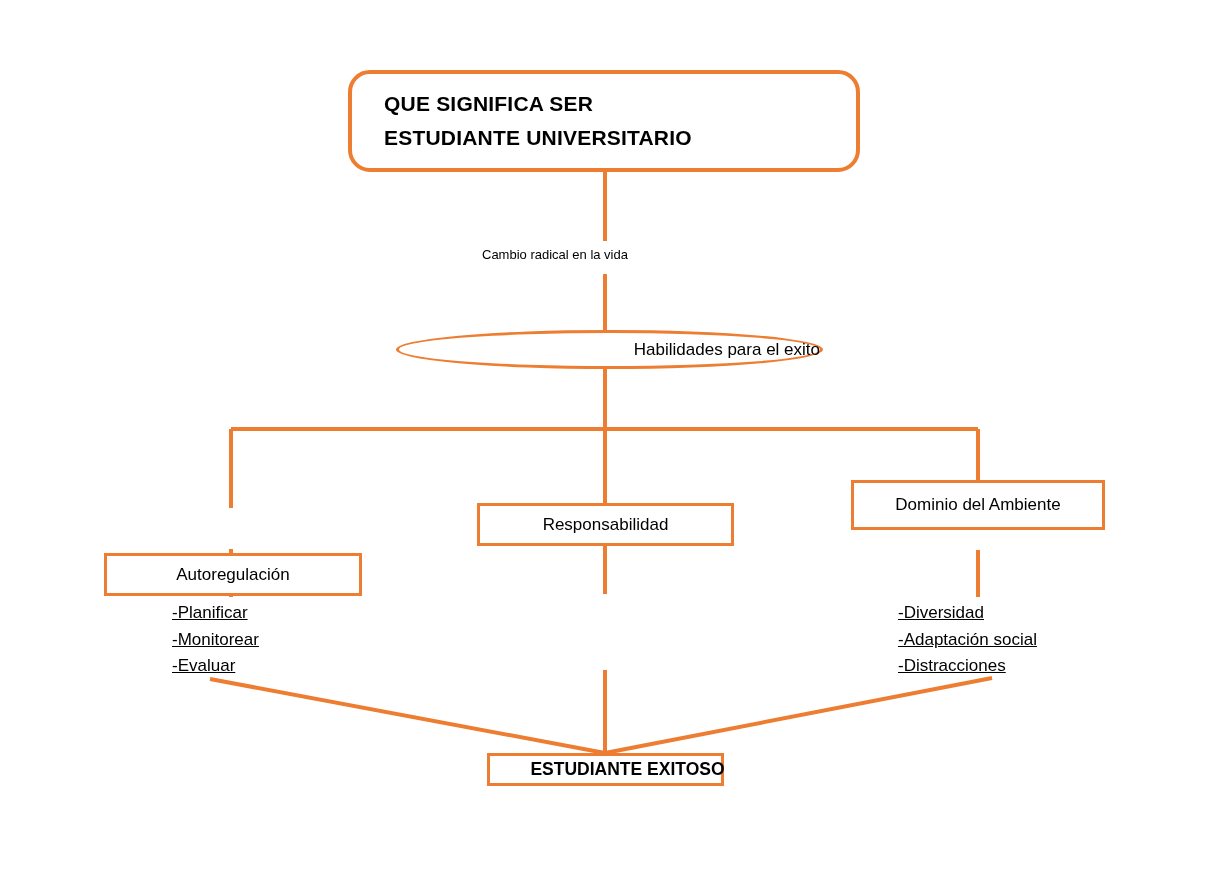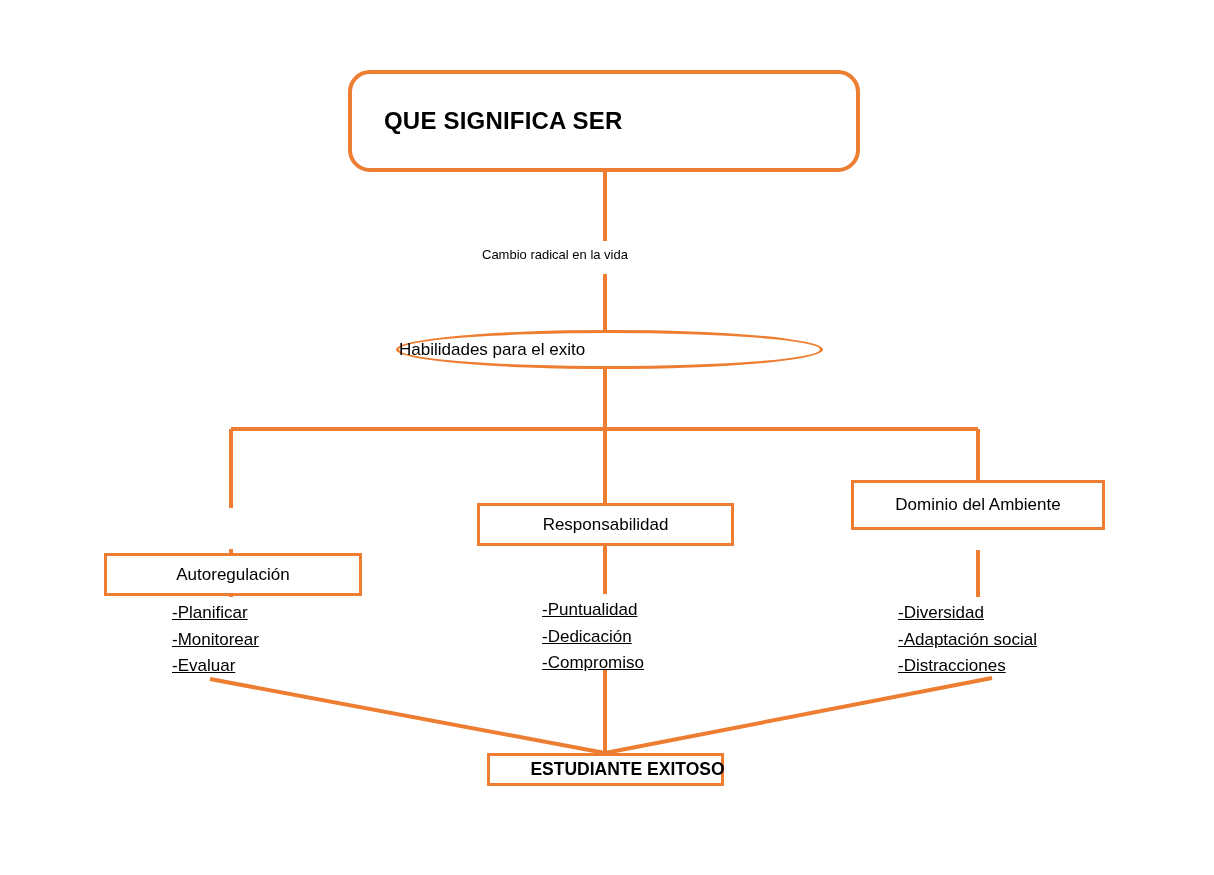--- a/index.html
+++ b/index.html
@@ -41,36 +41,36 @@
     width: 512px;
     height: 102px;
     border: 4px solid #ED7D31;
     border-radius: 22px;
     padding-left: 32px;
     flex-direction: column;
     justify-content: center;
     align-items: flex-start;
   }
   .node-title .line {
-    font-size: 24px;
+    font-size: 21px;
     font-weight: bold;
     letter-spacing: 0.2px;
     line-height: 1.62;
     white-space: nowrap;
   }
 
   
   .node-oval {
     left: 396px;
     top: 330px;
     width: 427px;
     height: 39px;
     border: 3px solid #ED7D31;
     border-radius: 50% / 50%;
-    justify-content: flex-start;
+    justify-content: flex-end;
   }
   .node-oval .label {
     font-size: 17px;
     white-space: nowrap;
   }
 
   
   .node-rect {
     border: 3px solid #ED7D31;
     justify-content: center;
@@ -143,45 +143,41 @@
       <line x1="978" y1="550" x2="978" y2="597"></line>
 
       <line x1="210" y1="679" x2="605" y2="753"></line>
       <line x1="605" y1="670" x2="605" y2="753"></line>
       <line x1="992" y1="678" x2="605" y2="753"></line>
     </g>
   </svg>
 
   <div class="node node-title">
     <span class="line">QUE SIGNIFICA SER</span>
+    <span class="line">ESTUDIANTE UNIVERSITARIO</span>
   </div>
 
   <div class="free-text text-cambio">Cambio radical en la vida</div>
 
   <div class="node node-oval">
     <span class="label">Habilidades para el exito</span>
   </div>
 
   <div class="node node-rect node-auto">
     <span class="label">Autoregulación</span>
   </div>
   <div class="bullet-list list-left">
     <div class="item">-Planificar</div>
     <div class="item">-Monitorear</div>
     <div class="item">-Evaluar</div>
   </div>
 
   <div class="node node-rect node-resp">
     <span class="label">Responsabilidad</span>
   </div>
-  <div class="bullet-list list-mid">
-    <div class="item">-Puntualidad</div>
-    <div class="item">-Dedicación</div>
-    <div class="item">-Compromiso</div>
-  </div>
 
   <div class="node node-rect node-dominio">
     <span class="label">Dominio del Ambiente</span>
   </div>
   <div class="bullet-list list-right">
     <div class="item">-Diversidad</div>
     <div class="item">-Adaptación social</div>
     <div class="item">-Distracciones</div>
   </div>
 

